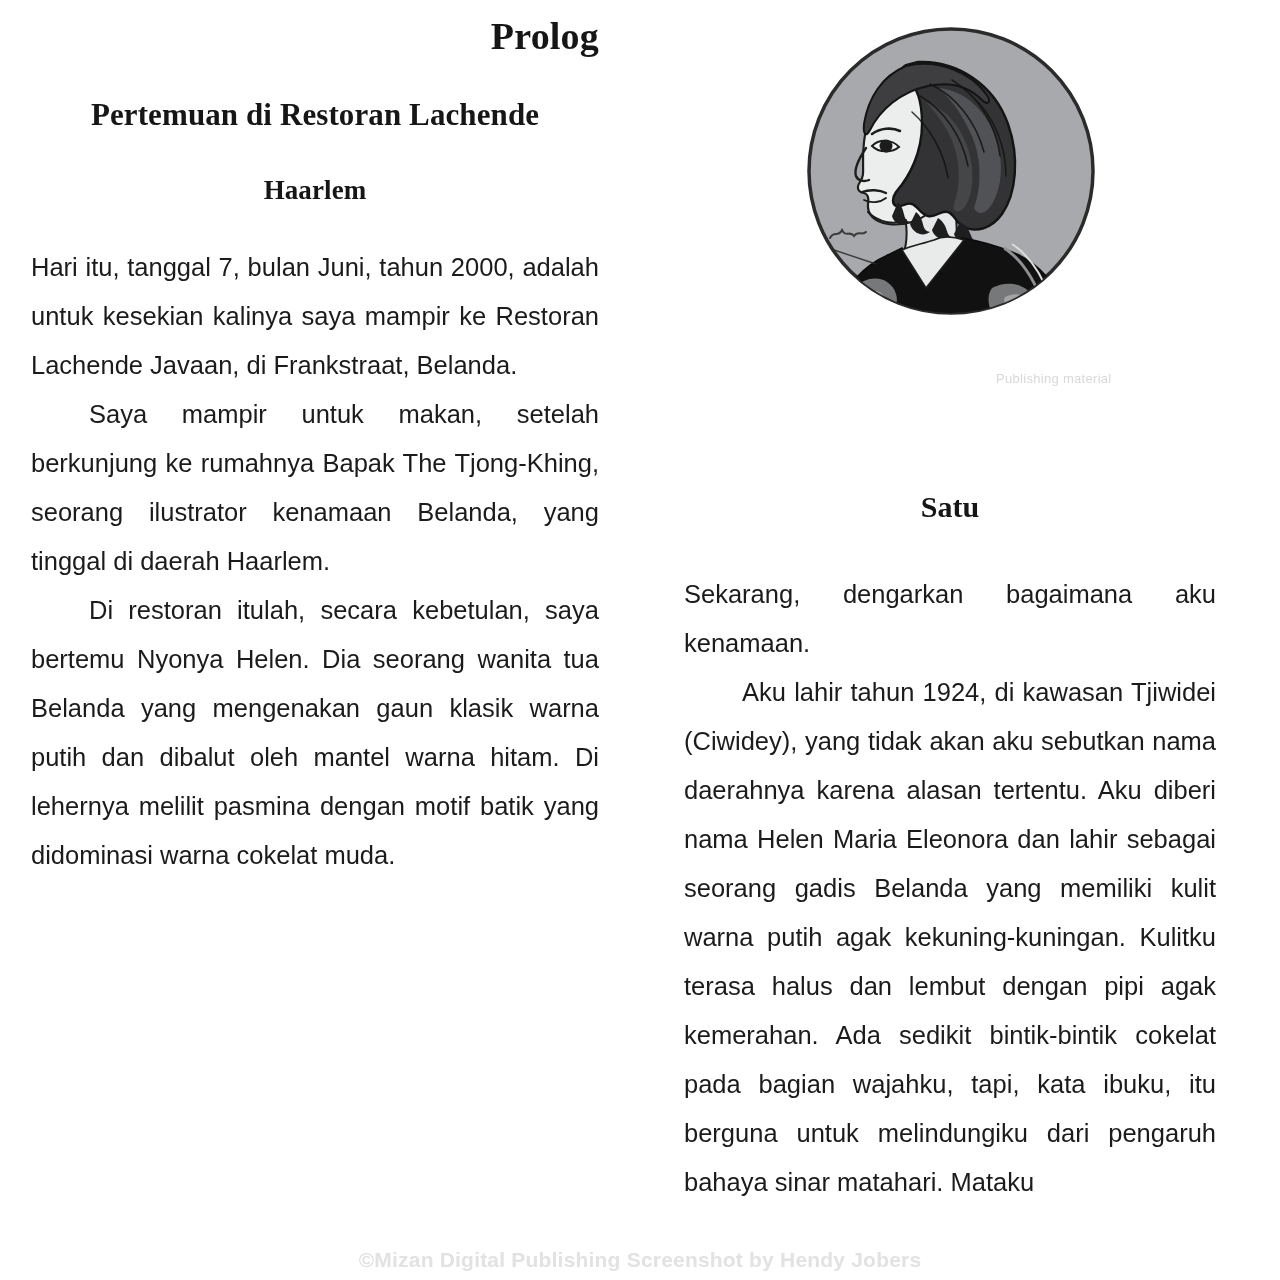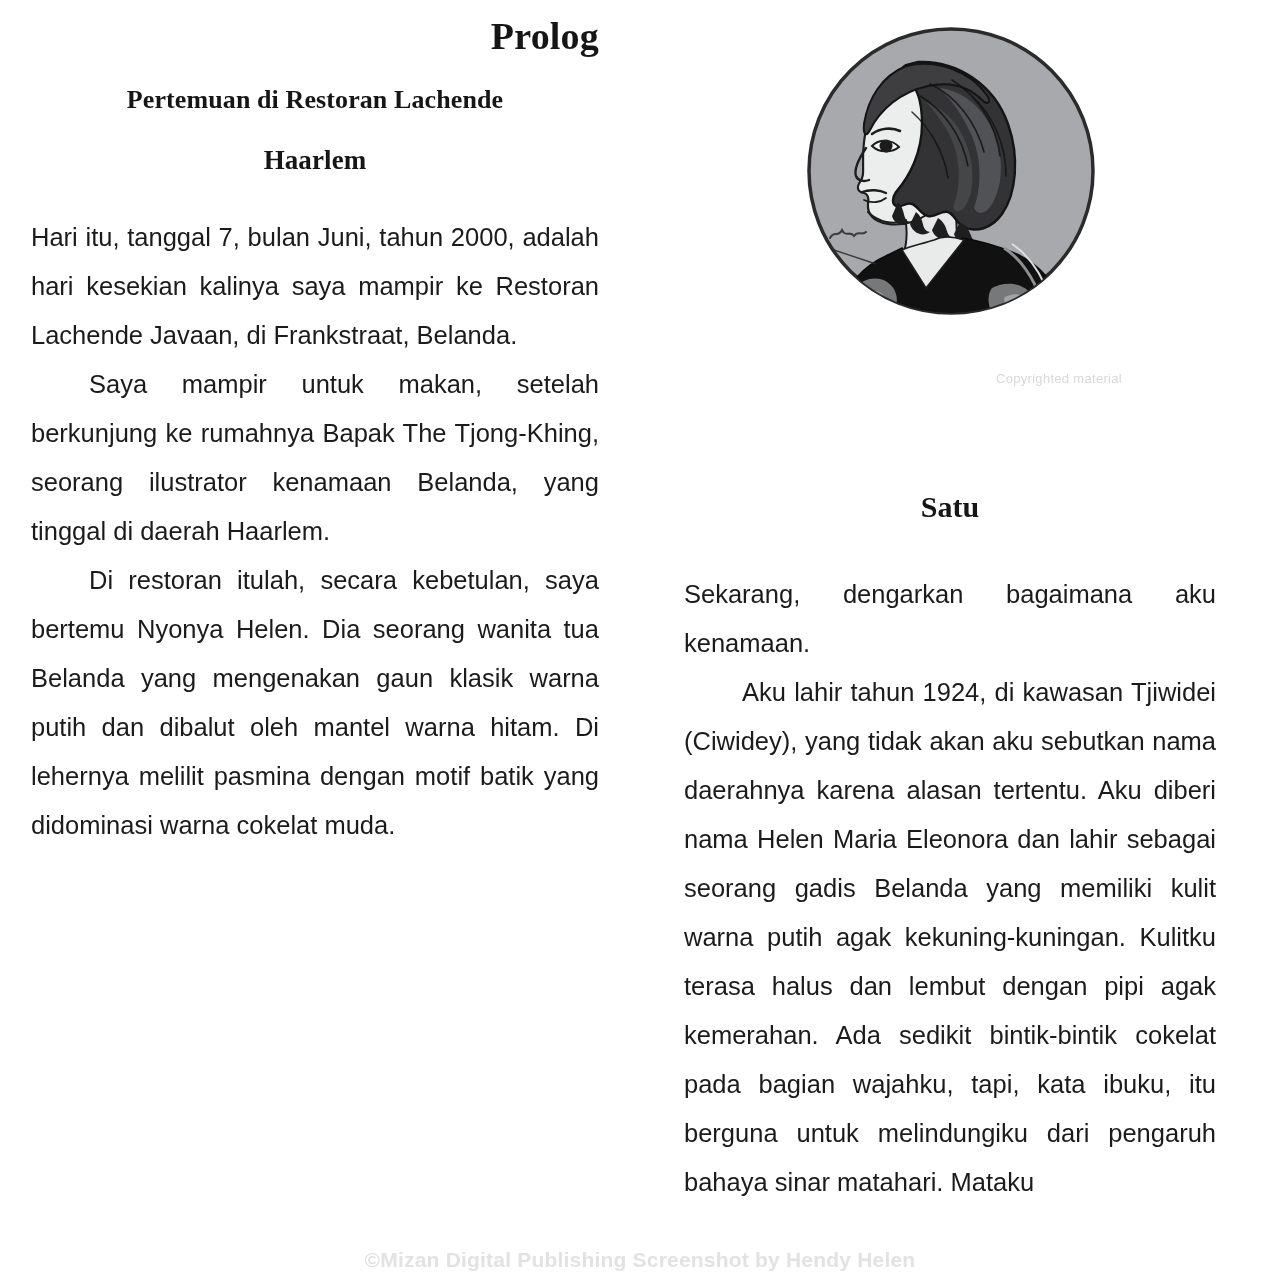--- a/index.html
+++ b/index.html
@@ -41,24 +41,24 @@
     font-size: 38px;
     line-height: 1.1;
     text-align: right;
     margin: 0;
     padding-top: 16px;
     letter-spacing: 0.2px;
   }
   .h-sub {
     font-family: "Liberation Serif", serif;
     font-weight: 700;
-    font-size: 26px;
+    font-size: 31px;
     line-height: 1.2;
     text-align: center;
-    margin: 0;
+    margin: 12px;
     padding-top: 26px;
     letter-spacing: 0.1px;
   }
   .h-sub2 {
     font-family: "Liberation Serif", serif;
     font-weight: 700;
     font-size: 27px;
     line-height: 1.2;
     text-align: center;
     margin: 0;
@@ -157,21 +157,21 @@
 
   <div class="col col-left">
 
     <h1 class="h-prolog">Prolog</h1>
 
     <h2 class="h-sub">Pertemuan di Restoran Lachende</h2>
 
     <h2 class="h-sub2">Haarlem</h2>
 
     <div class="left-body">
-      <p class="body-text">Hari itu, tanggal 7, bulan Juni, tahun 2000, adalah hari kesekian kalinya saya mampir ke Restoran Lachende Javaan, di Frankstraat, Belanda.</p>
+      <p class="body-text">Hari itu, tanggal 7, bulan Juni, tahun 2000, adalah untuk kesekian kalinya saya mampir ke Restoran Lachende Javaan, di Frankstraat, Belanda.</p>
       <p class="body-text indent">Saya mampir untuk makan, setelah berkunjung ke rumahnya Bapak The Tjong-Khing, seorang ilustrator kenamaan Belanda, yang tinggal di daerah Haarlem.</p>
       <p class="body-text indent">Di restoran itulah, secara kebetulan, saya bertemu Nyonya Helen. Dia seorang wanita tua Belanda yang mengenakan gaun klasik warna putih dan dibalut oleh mantel warna hitam. Di lehernya melilit pasmina dengan motif batik yang didominasi warna cokelat muda.</p>
     </div>
   </div>
 
   <div class="portrait">
     <svg viewBox="0 0 290 290" xmlns="http://www.w3.org/2000/svg" aria-hidden="true">
       <defs>
         <clipPath id="circleClip">
           <circle cx="145" cy="145" r="142"></circle>
@@ -272,26 +272,26 @@
         <g opacity="0.85">
           <path d="M24 212 C28 204, 32 212, 36 204 C40 212, 44 204, 48 210
                    C52 204, 56 210, 60 206" fill="none" stroke="#2a2a2a" stroke-width="2" stroke-linecap="round"></path>
           <path d="M22 222 L70 238" fill="none" stroke="#2a2a2a" stroke-width="1.4"></path>
         </g>
 
       </g>
     </svg>
   </div>
 
-  <div class="copyright-mark">Copyrighted material</div>
+  <div class="copyright-mark">Publishing material</div>
 
   <div class="satu-wrap">
     <h2 class="h-satu">Satu</h2>
   </div>
 
   <div class="right-body">
     <p class="body-text">Sekarang, dengarkan bagaimana aku kenamaan.</p>
     <p class="body-text indent">Aku lahir tahun 1924, di kawasan Tjiwidei (Ciwidey), yang tidak akan aku sebutkan nama daerahnya karena alasan tertentu. Aku diberi nama Helen Maria Eleonora dan lahir sebagai seorang gadis Belanda yang memiliki kulit warna putih agak kekuning-kuningan. Kulitku terasa halus dan lembut dengan pipi agak kemerahan. Ada sedikit bintik-bintik cokelat pada bagian wajahku, tapi, kata ibuku, itu berguna untuk melindungiku dari pengaruh bahaya sinar matahari. Mataku</p>
   </div>
 
-  <div class="footer-watermark">©Mizan Digital Publishing Screenshot by Hendy Helen</div>
+  <div class="footer-watermark">©Mizan Digital Publishing Screenshot by Hendy Jobers</div>
 
 </div>
 
 </body></html>

